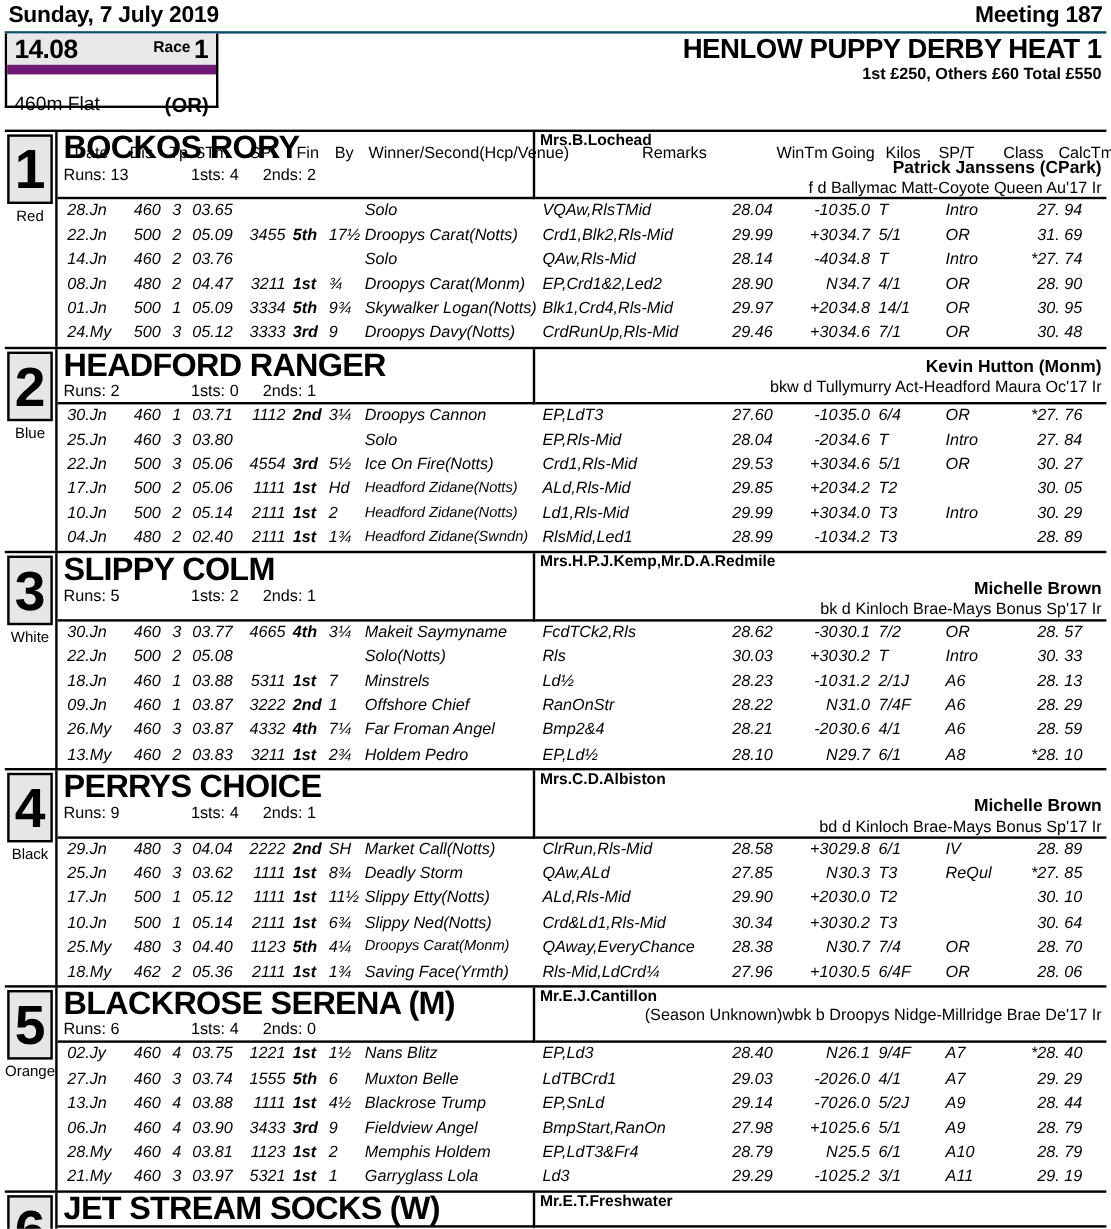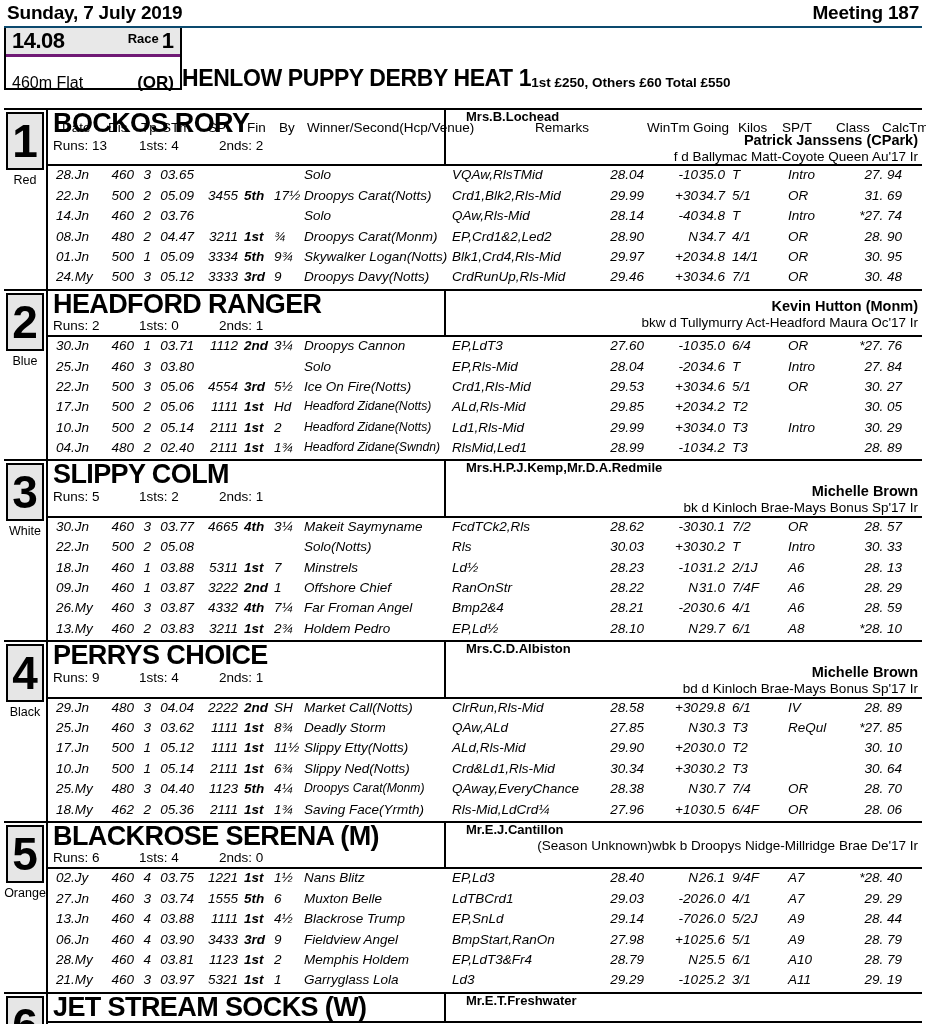--- a/index.html
+++ b/index.html
@@ -44,21 +44,21 @@
     border-top: none;
     display: flex;
     flex-direction: column;
     flex: 0 0 178px;
   }
   .racebox-top {
     flex: 1;
     display: flex;
     align-items: center;
     justify-content: space-between;
-    border-bottom: 3px solid #701a75;
+    border-bottom: 8px solid #701a75;
     padding: 0 6px;
     background: #e8e8e8;
   }
   .race-time { font-size: 22px; font-weight: bold; letter-spacing: -0.5px;}
   .race-no-wrap { display: flex; align-items: baseline; gap: 3px; }
   .race-word { font-size: 13px; font-weight: bold; position: relative; top: -5px;}
   .race-num { font-size: 22px; font-weight: bold; }
   .racebox-bot {
     flex: 1;
     display: flex;
@@ -67,21 +67,21 @@
     padding: 16px 6px;
     font-size: 16px;
   }
   .racebox-bot .or { font-weight: bold; font-size: 17px;}
 
   .race-title-block {
     flex: 1;
     text-align: right;
     padding-right: 4px;
     display: flex;
-    flex-direction: row;
+    flex-direction: column;
     justify-content: flex-start;
     align-items: flex-end;
   }
   .race-title {
     font-size: 23px;
     font-weight: bold;
     letter-spacing: -0.4px;
     line-height: 1.05;
   }
   .race-prize { font-size: 13.5px; font-weight: bold; margin-top: 2px;}
@@ -144,27 +144,27 @@
     letter-spacing: -0.6px;
     white-space: nowrap;
   }
   .runstats {
     font-size: 13.5px;
     white-space: nowrap;
     line-height: 1.25;
   }
   .runstats span { display: inline-block; }
   .rs-runs { width: 86px; }
-  .rs-1sts { width: 80px; }
+  .rs-1sts { width: 80px; text-align: center; }
 
   .connbox {
     flex: 1;
     border-bottom: 2px solid #000;
     position: relative;
-    padding-left: 20px;
+    padding-left: 4px;
   }
   .owner { font-size: 13px; font-weight: bold; line-height: 1.15;}
   .trainer {
     font-size: 14.5px; font-weight: bold; text-align: right;
     padding-right: 4px; margin-top: 8px; line-height: 1.1;
   }
   .breeding {
     font-size: 13.5px; text-align: right; padding-right: 4px;
     line-height: 1.15;
   }

